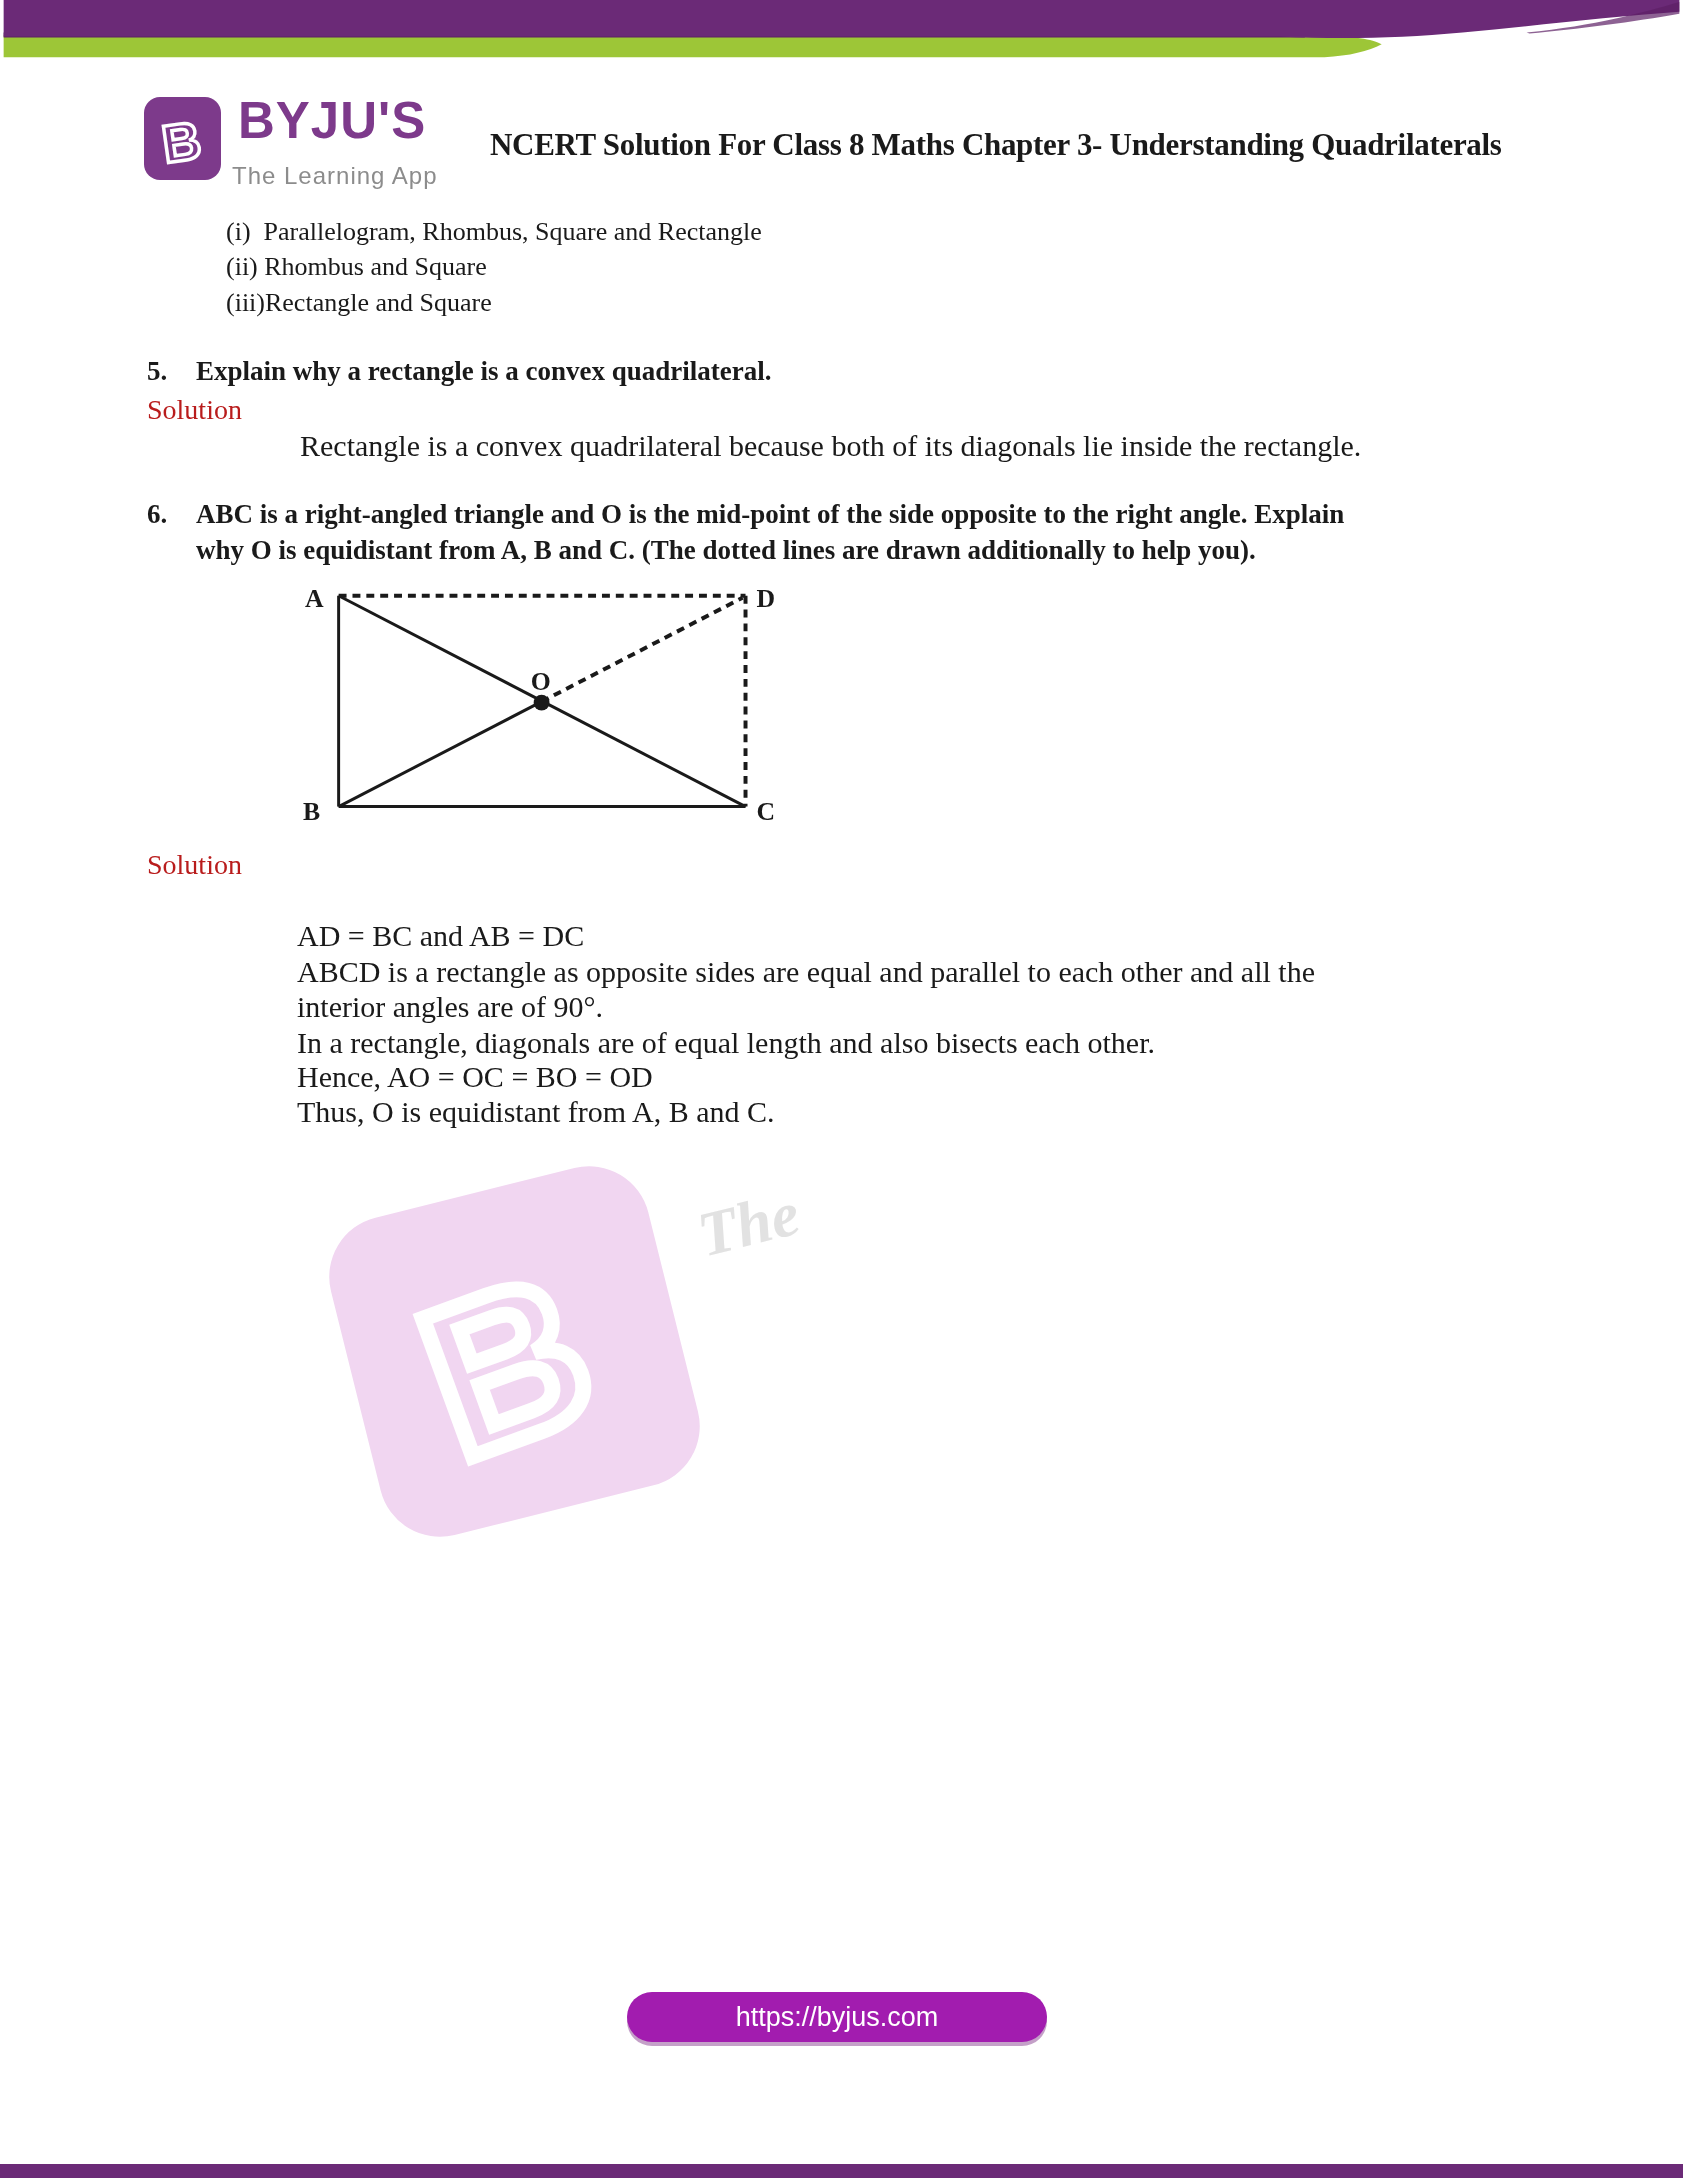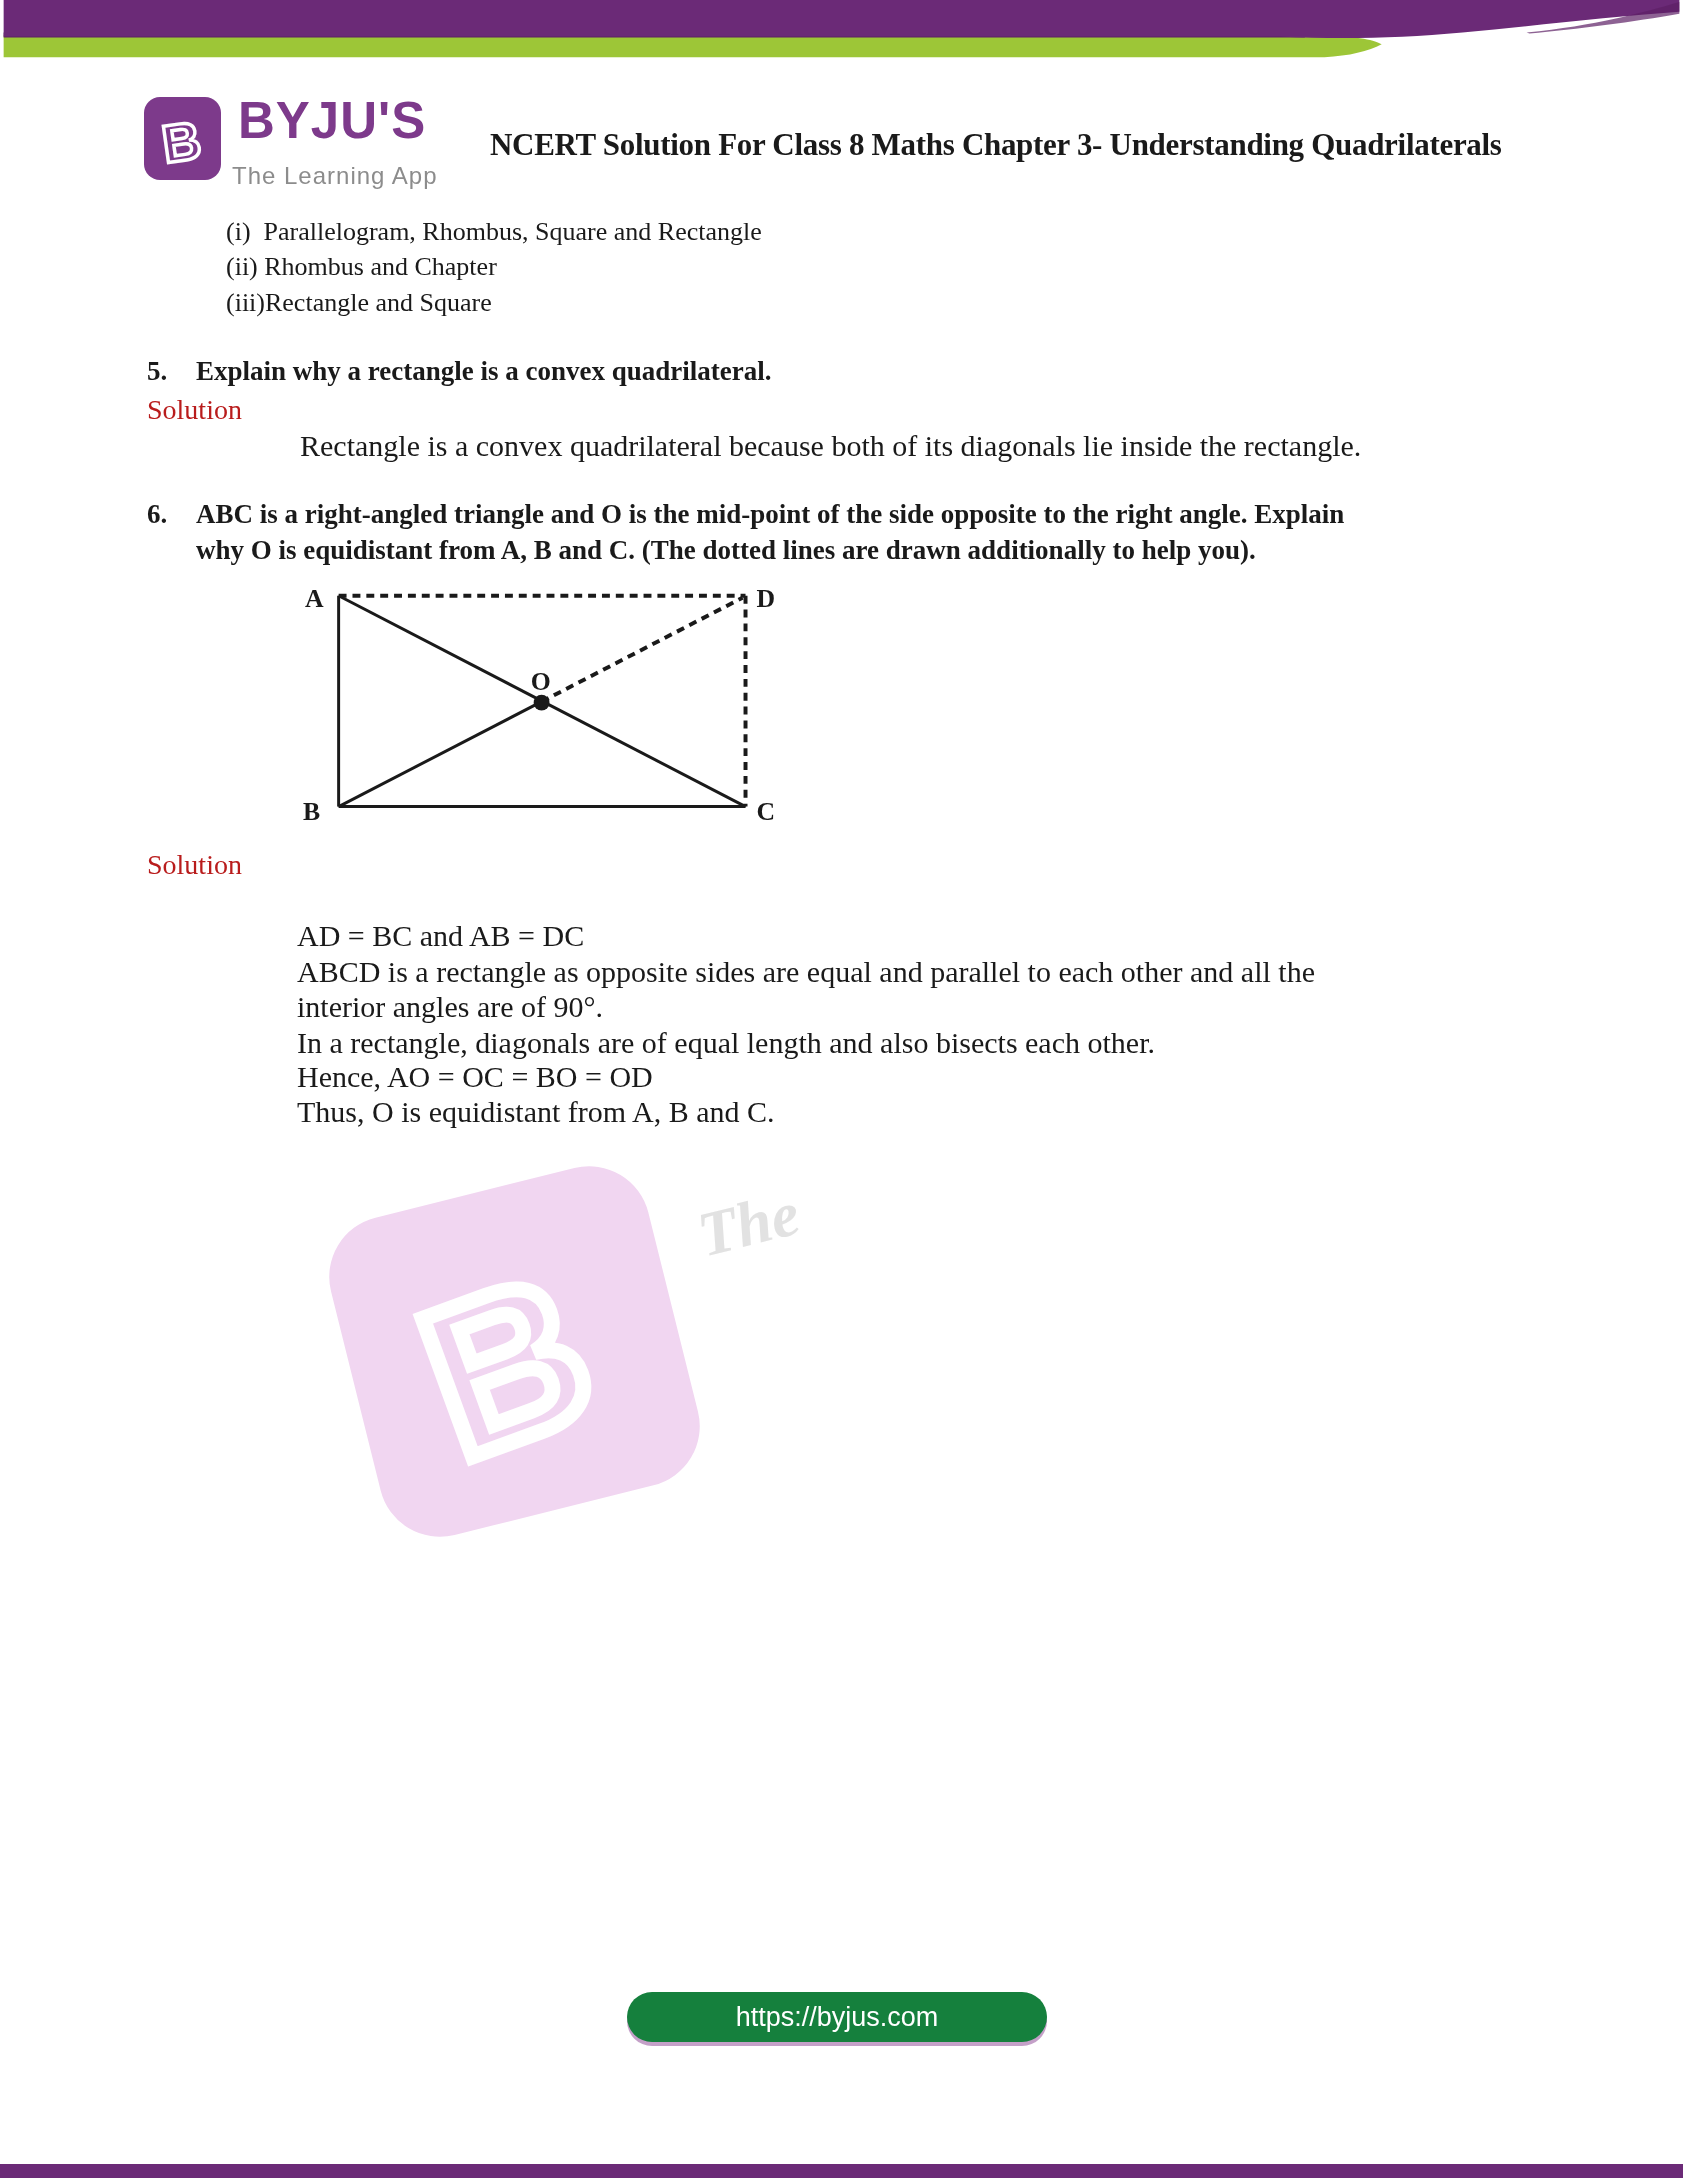--- a/index.html
+++ b/index.html
@@ -25,21 +25,21 @@
   .ans-text{font-size:30px;white-space:nowrap;}
   
   .figure{left:297px;top:569px;}
   .figure text{font-size:26px;font-weight:bold;font-family:"Liberation Serif",serif;fill:#1a1a1a;}
   
   .wm-badge{left:351px;top:1188px;width:327px;height:327px;border-radius:61px;
     background:#f1d6f1;transform:rotate(-14deg);}
   .wm-the{left:698px;top:1188px;font-size:63px;font-style:italic;font-weight:bold;
     color:#dcdcdc;transform:rotate(-14deg);opacity:0.8;}
   
-  .url-pill{left:627px;top:1992px;width:420px;height:50px;border-radius:25px;background:#15803d;
+  .url-pill{left:627px;top:1992px;width:420px;height:50px;border-radius:25px;background:#a21caf;
     box-shadow:0 4px 0 rgba(125,45,134,0.45);display:flex;align-items:center;justify-content:center;
     text-decoration:none;}
   .url-pill span{font-family:"Liberation Sans",sans-serif;font-size:27px;color:#ffffff;}
   .footer-bar{left:0;top:2164px;width:1683px;height:14px;background:#6b2a77;}
 </style>
 </head>
 <body>
 
 <div id="page">
 
@@ -58,21 +58,21 @@
     <svg width="77" height="83" viewBox="0 0 78 84">
       <text x="18" y="64" font-family="Liberation Sans, sans-serif" font-size="54" font-weight="bold" fill="none" stroke="#ffffff" stroke-width="3.5" transform="rotate(-8 39 42)">B</text>
     </svg>
   </div>
   <div class="abs logo-brand">BYJU'S</div>
   <div class="abs logo-tagline">The Learning App</div>
 
   <div class="abs doc-title">NCERT Solution For Class 8 Maths Chapter 3- Understanding Quadrilaterals</div>
 
   <div class="abs list-line" style="top:214px;">(i)&nbsp;&nbsp;Parallelogram, Rhombus, Square and Rectangle</div>
-  <div class="abs list-line" style="top:249px;">(ii) Rhombus and Chapter</div>
+  <div class="abs list-line" style="top:249px;">(ii) Rhombus and Square</div>
   <div class="abs list-line" style="top:285px;">(iii)Rectangle and Square</div>
 
   <div class="abs q-number" style="left:147px;top:356px;">5.</div>
   <div class="abs q-text" style="left:196px;top:356px;">Explain why a rectangle is a convex quadrilateral.</div>
   <div class="abs sol-label" style="top:394px;">Solution</div>
   <div class="abs ans-text" style="left:300px;top:429px;">Rectangle is a convex quadrilateral because both of its diagonals lie inside the rectangle.</div>
 
   <div class="abs q-number" style="left:147px;top:499px;">6.</div>
   <div class="abs q-text" style="left:196px;top:499px;">ABC is a right-angled triangle and O is the mid-point of the side opposite to the right angle. Explain</div>
   <div class="abs q-text" style="left:196px;top:535px;">why O is equidistant from A, B and C. (The dotted lines are drawn additionally to help you).</div>

